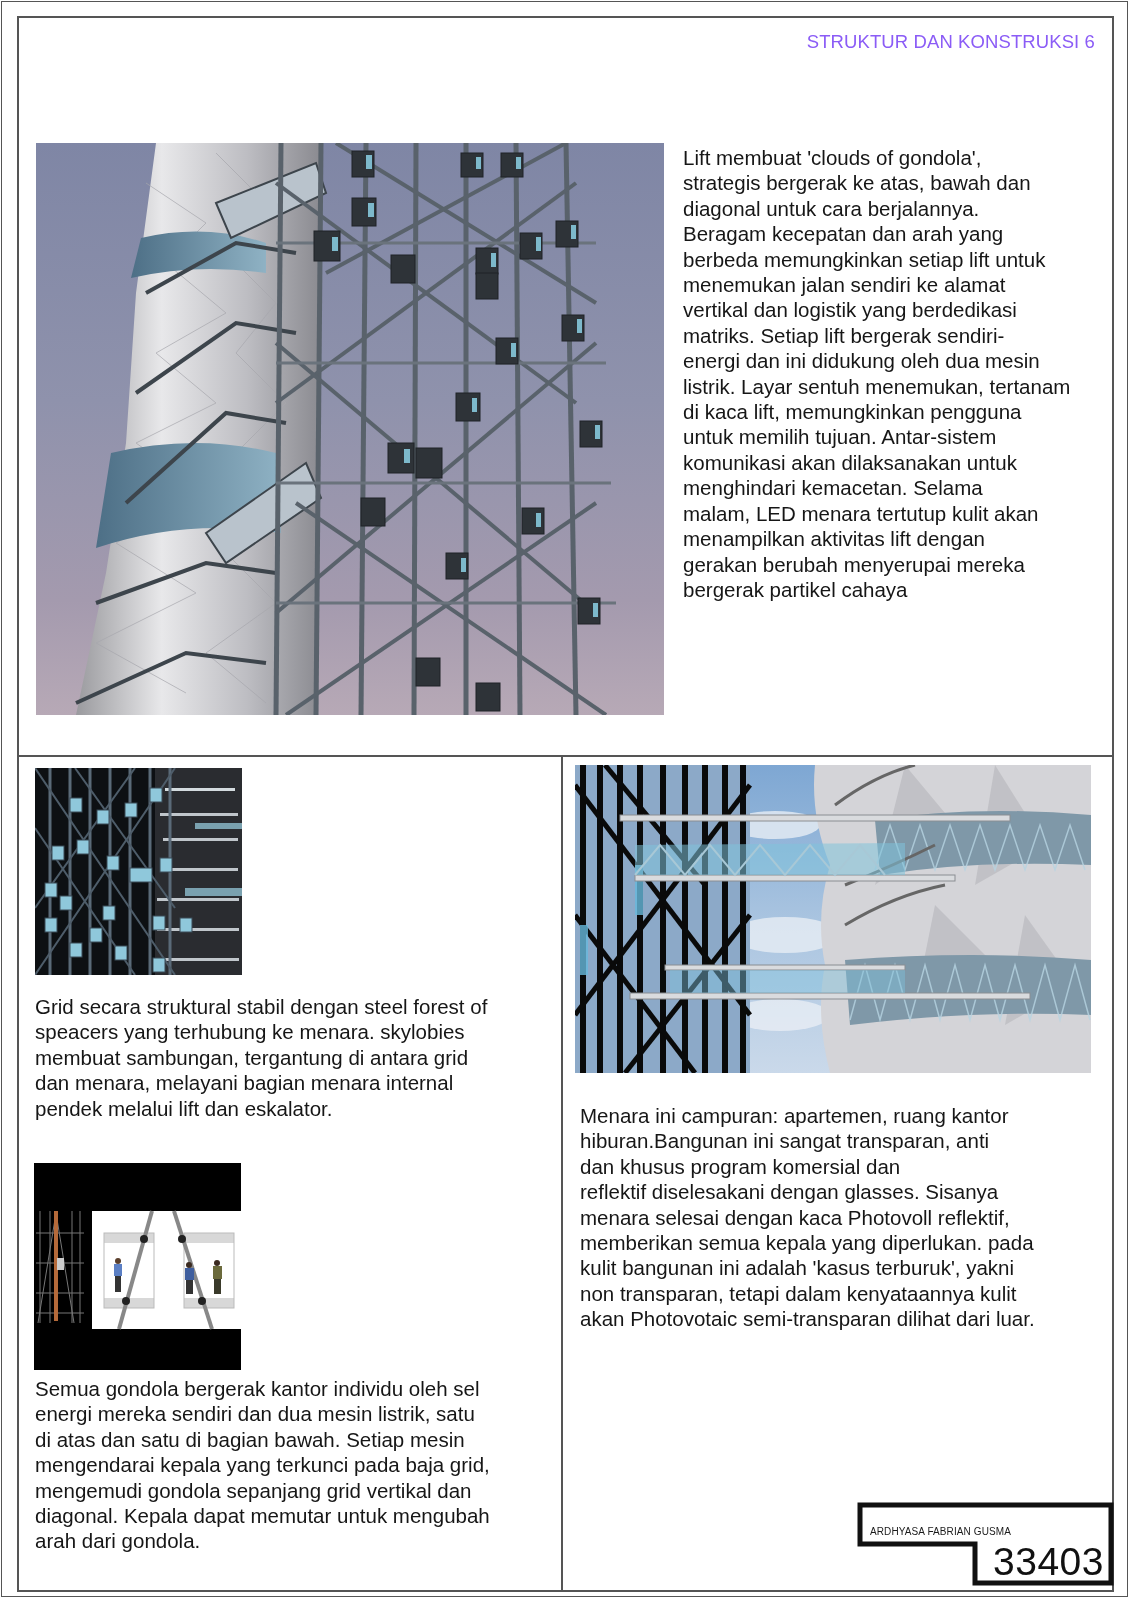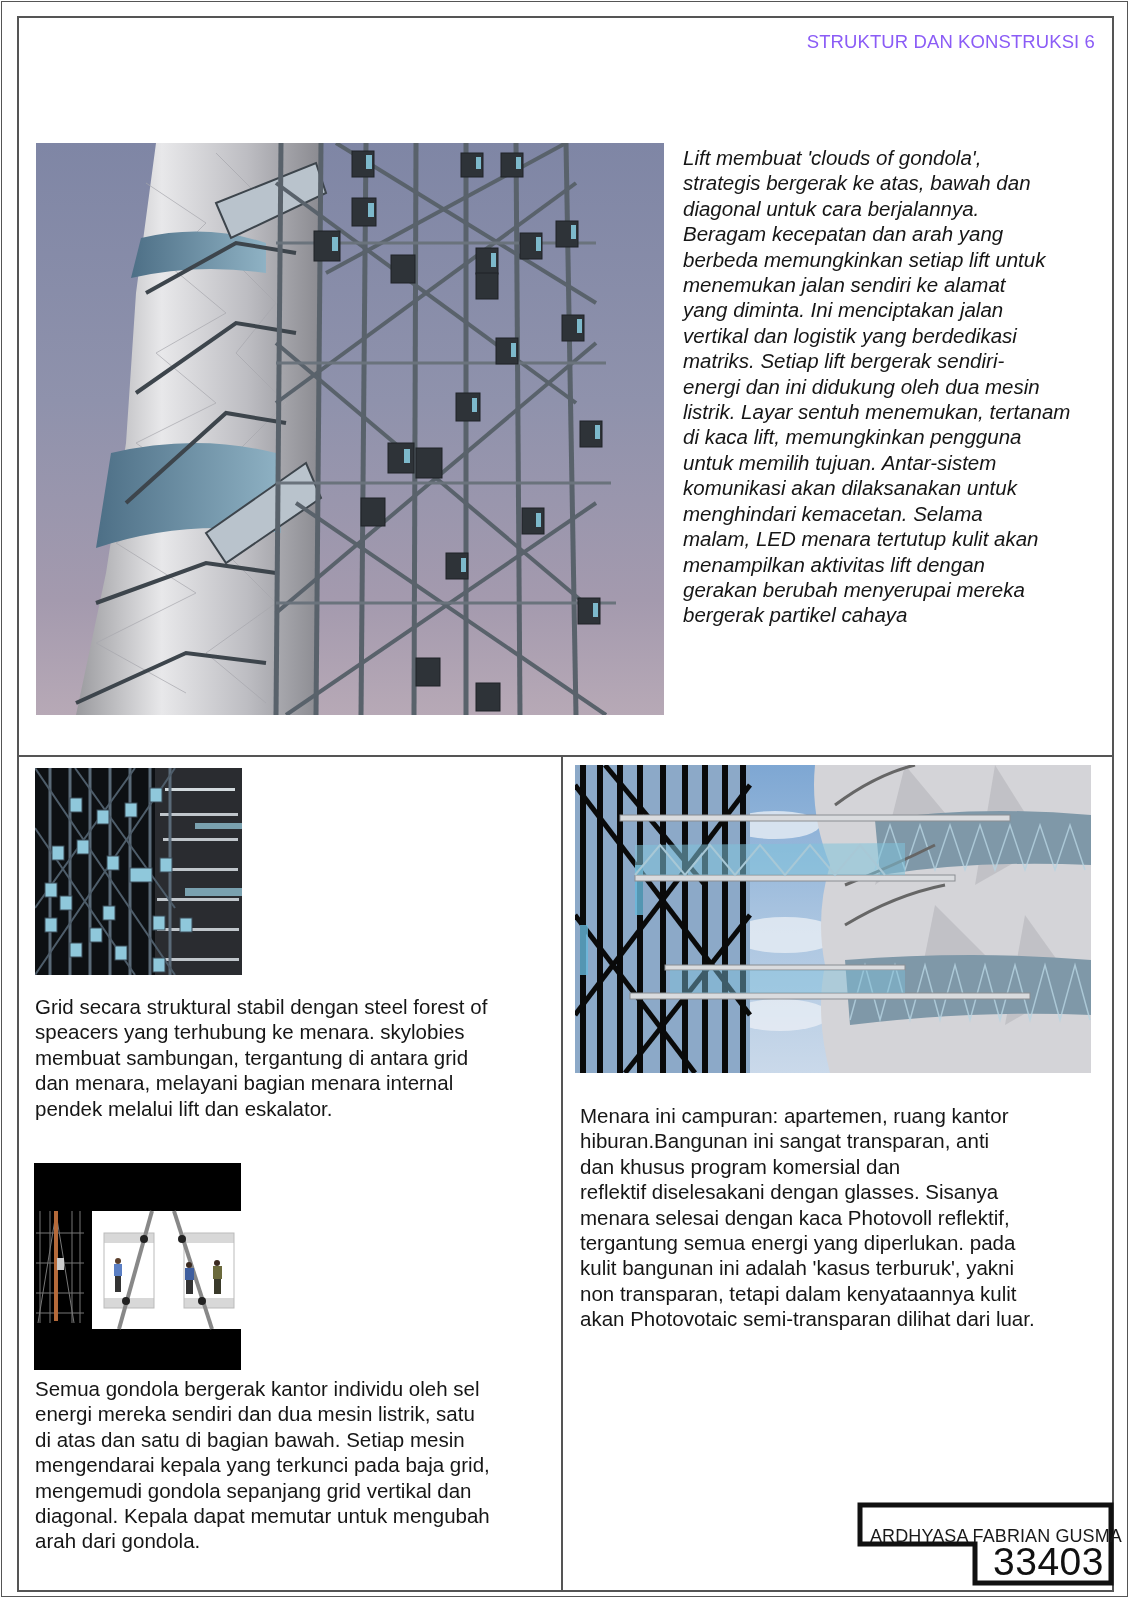--- a/index.html
+++ b/index.html
@@ -15,21 +15,21 @@
     
     #img-main { left: 36px; top: 143px; width: 628px; height: 572px; background: linear-gradient(180deg, #7f86a5 0%, #8f92ac 45%, #a49aae 80%, #b7a9b6 100%); }
     
     #img-grid { left: 35px; top: 768px; width: 207px; height: 207px; background: #0e1114; }
     
     #img-diagram { left: 34px; top: 1163px; width: 207px; height: 207px; background: #000; }
     
     #img-skylobby { left: 575px; top: 765px; width: 516px; height: 308px; background: linear-gradient(180deg, #7ea7d3 0%, #a9c4e0 50%, #cad9ea 100%); }
 
     .name-box { position: absolute; left: 857px; top: 1502px; width: 257px; height: 84px; }
-    .name-label { position: absolute; left: 870px; top: 1526px; font-size: 18px; color: #1a1a1a; letter-spacing: 0.1px; }
+    .name-label { position: absolute; left: 870px; top: 1526px; font-size: 10px; color: #1a1a1a; letter-spacing: 0.1px; }
     .name-number { position: absolute; left: 993px; top: 1540px; font-size: 39px; color: #111; letter-spacing: 0.5px; }
   </style>
 </head>
 <body>
 
 <div class="outer-frame"></div>
 <div class="inner-frame"></div>
 <div class="h-divider"></div>
 <div class="v-divider"></div>
 
@@ -136,28 +136,27 @@
       <rect x="559" y="282" width="5" height="14"></rect>
       <rect x="436" y="255" width="5" height="14"></rect>
       <rect x="368" y="306" width="6" height="14"></rect>
       <rect x="500" y="370" width="5" height="14"></rect>
       <rect x="425" y="415" width="5" height="14"></rect>
       <rect x="557" y="460" width="5" height="14"></rect>
     </g>
   </svg>
 </div>
 
-<div class="text-block" style="left:683px; top:145px; width:420px;font-style:italic;">
+<div class="text-block" style="left:683px; top:145px; width:420px;">
   <div>Lift membuat 'clouds of gondola',</div>
   <div>strategis bergerak ke atas, bawah dan</div>
   <div>diagonal untuk cara berjalannya.</div>
   <div>Beragam kecepatan dan arah yang</div>
   <div>berbeda memungkinkan setiap lift untuk</div>
   <div>menemukan jalan sendiri ke alamat</div>
-  <div>yang diminta. Ini menciptakan jalan</div>
   <div>vertikal dan logistik yang berdedikasi</div>
   <div>matriks. Setiap lift bergerak sendiri-</div>
   <div>energi dan ini didukung oleh dua mesin</div>
   <div>listrik. Layar sentuh menemukan, tertanam</div>
   <div>di kaca lift, memungkinkan pengguna</div>
   <div>untuk memilih tujuan. Antar-sistem</div>
   <div>komunikasi akan dilaksanakan untuk</div>
   <div>menghindari kemacetan. Selama</div>
   <div>malam, LED menara tertutup kulit akan</div>
   <div>menampilkan aktivitas lift dengan</div>
@@ -365,21 +364,21 @@
     <path d="M95 205 L330 205 L330 228 L95 228 Z" fill="#7fc2db" opacity="0.45"></path>
   </svg>
 </div>
 
 <div class="text-block" style="left:580px; top:1103px; width:530px;">
   <div>Menara ini campuran: apartemen, ruang kantor</div>
   <div>hiburan.Bangunan ini sangat transparan, anti</div>
   <div>dan khusus program komersial dan</div>
   <div>reflektif diselesakani dengan glasses. Sisanya</div>
   <div>menara selesai dengan kaca Photovoll reflektif,</div>
-  <div>tergantung semua energi yang diperlukan. pada</div>
+  <div>memberikan semua kepala yang diperlukan. pada</div>
   <div>kulit bangunan ini adalah 'kasus terburuk', yakni</div>
   <div>non transparan, tetapi dalam kenyataannya kulit</div>
   <div>akan Photovotaic semi-transparan dilihat dari luar.</div>
 </div>
 
 <svg class="name-box" width="257" height="84" viewBox="0 0 257 84">
   <path d="M3 3 L254 3 L254 81 L118 81 L118 42 L3 42 Z" fill="#fff" stroke="#111" stroke-width="5" stroke-linejoin="miter"></path>
 </svg>
 <div class="name-label">ARDHYASA FABRIAN GUSMA</div>
 <div class="name-number">33403</div>

